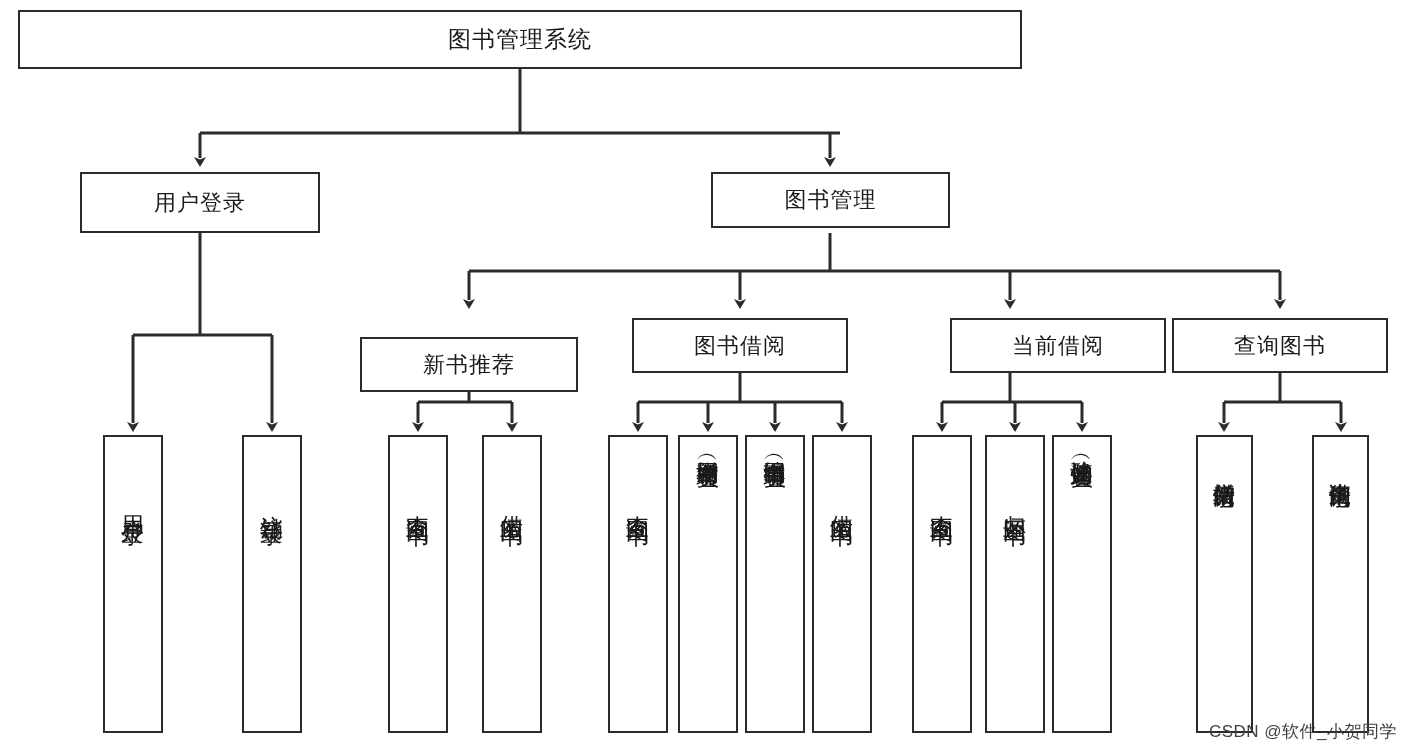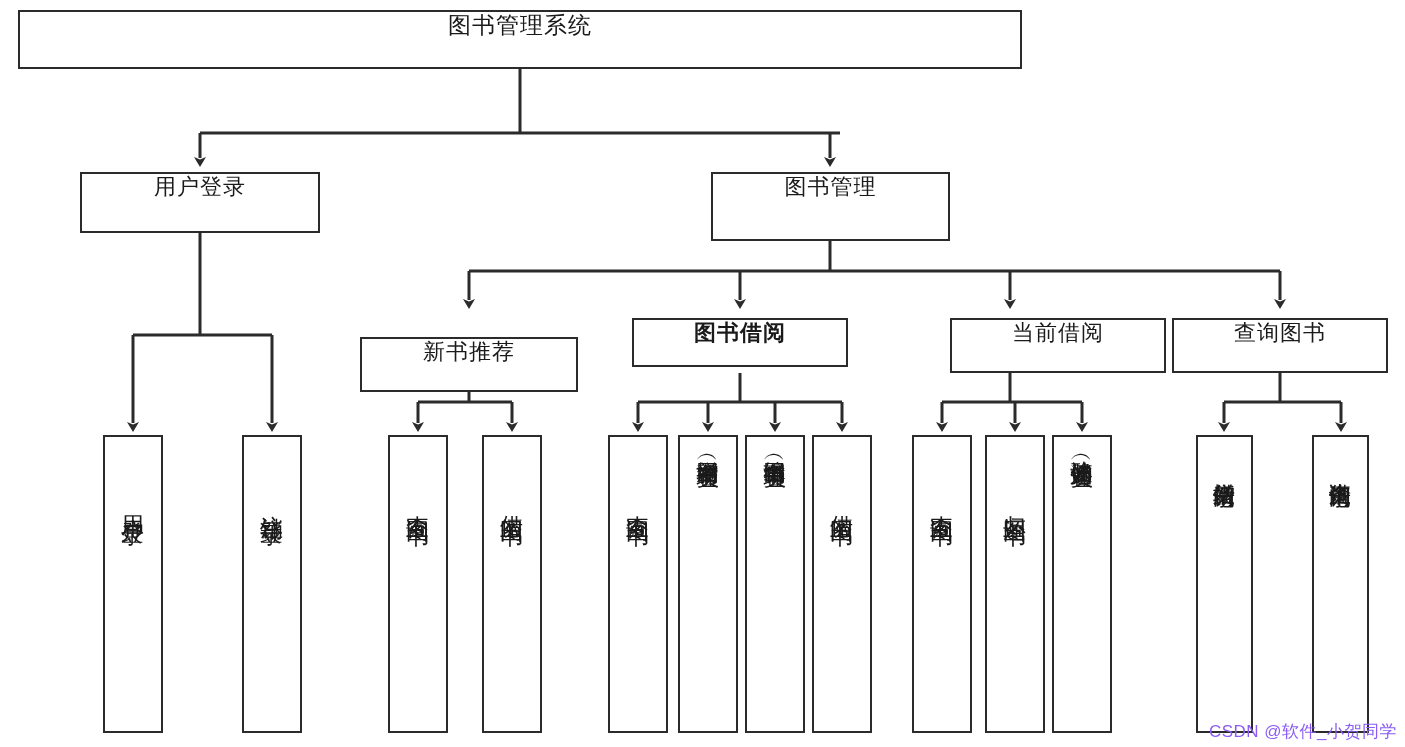--- a/index.html
+++ b/index.html
@@ -24,21 +24,21 @@
     width: 1405px;
     height: 747px;
     pointer-events: none;
   }
   .node {
     position: absolute;
     box-sizing: border-box;
     background: #ffffff;
     border: 2px solid #2b2b2b;
     display: flex;
-    align-items: flex-start;
+    align-items: center;
     justify-content: center;
     color: #1a1a1a;
   }
   .node-label {
     display: block;
     text-align: center;
     line-height: 1.18;
     color: #1a1a1a;
   }
   
@@ -66,21 +66,21 @@
   }
   .node.v.tall .node-label {
     font-size: 22px;
     letter-spacing: 1px;
   }
   .watermark {
     position: absolute;
     right: 8px;
     bottom: 4px;
     font-size: 17px;
-    color: #8b5cf6;
+    color: #404040;
     white-space: nowrap;
     letter-spacing: 0.5px;
     text-align: right;
   }
 </style>
 </head>
 <body>
 
 <div id="canvas">
 
@@ -134,28 +134,28 @@
     </g>
   </svg>
 
   <div class="node h root" style="left:18px; top:10px; width:1004px; height:59px;">
     <span class="node-label">图书管理系统</span>
   </div>
 
   <div class="node h" style="left:80px; top:172px; width:240px; height:61px;">
     <span class="node-label">用户登录</span>
   </div>
-  <div class="node h" style="left:711px; top:172px; width:239px; height:69px;">
+  <div class="node h" style="left:711px; top:172px; width:239px; height:56px;">
     <span class="node-label">图书管理</span>
   </div>
 
   <div class="node h" style="left:360px; top:318px; width:218px; height:55px;margin-top:19px;">
     <span class="node-label">新书推荐</span>
   </div>
-  <div class="node h" style="left:632px; top:318px; width:216px; height:49px;font-weight:bold;">
+  <div class="node h" style="left:632px; top:318px; width:216px; height:55px;">
     <span class="node-label">图书借阅</span>
   </div>
   <div class="node h" style="left:950px; top:318px; width:216px; height:55px;">
     <span class="node-label">当前借阅</span>
   </div>
   <div class="node h" style="left:1172px; top:318px; width:216px; height:55px;">
     <span class="node-label">查询图书</span>
   </div>
 
   <div class="node v" style="left:103px; top:435px; width:60px; height:298px; padding-top:60px;">

